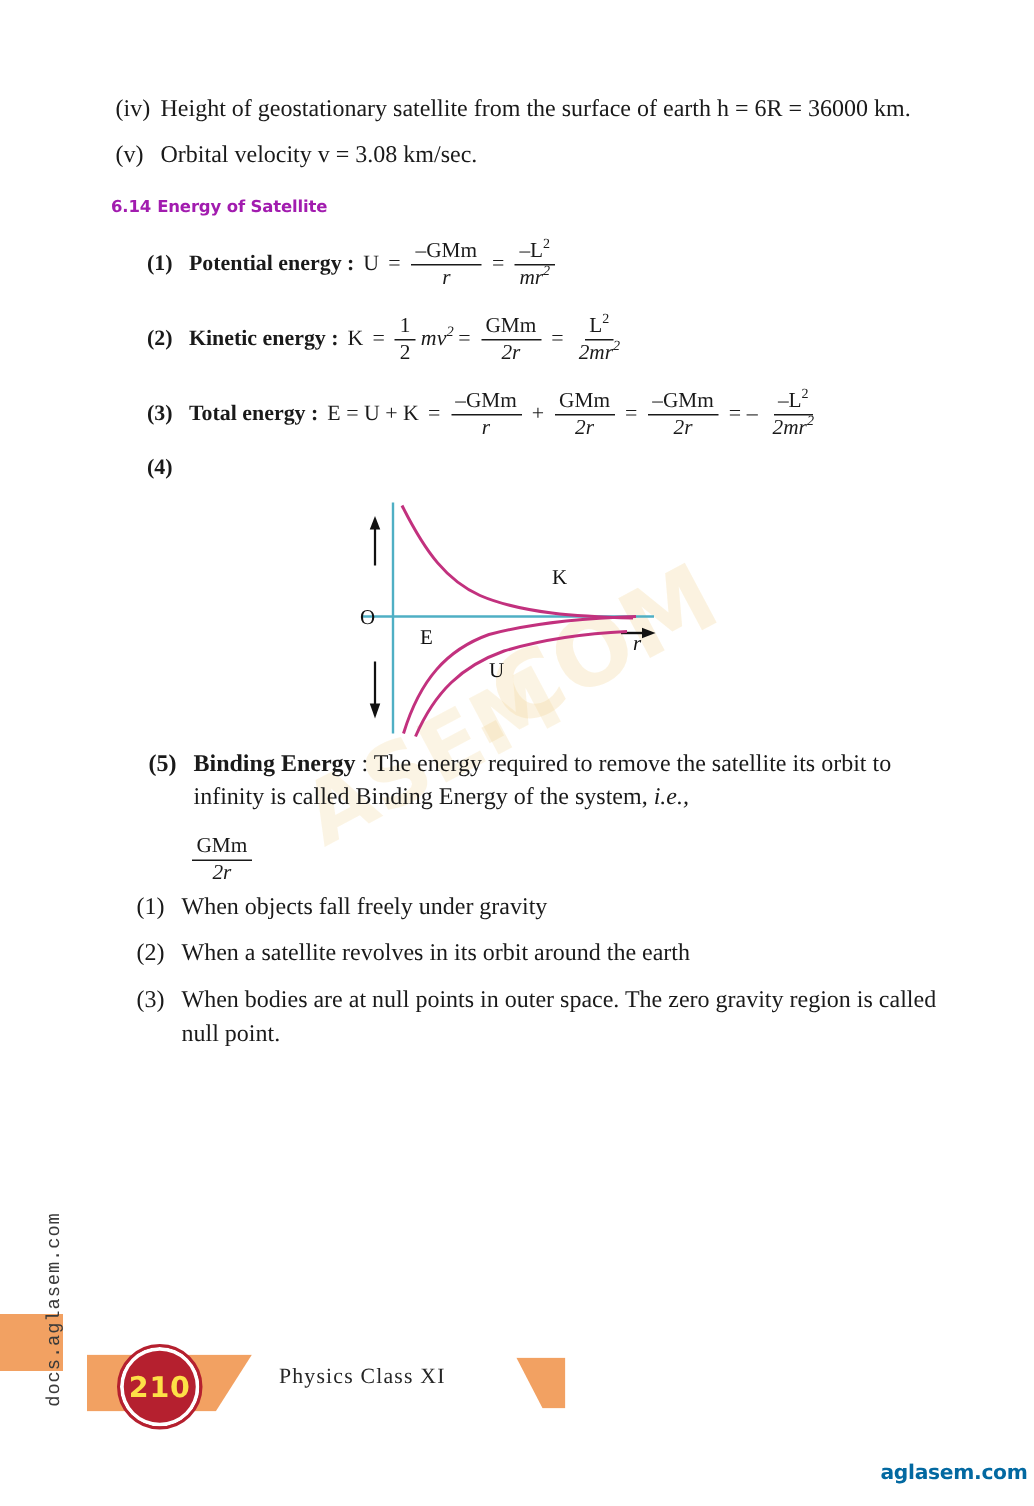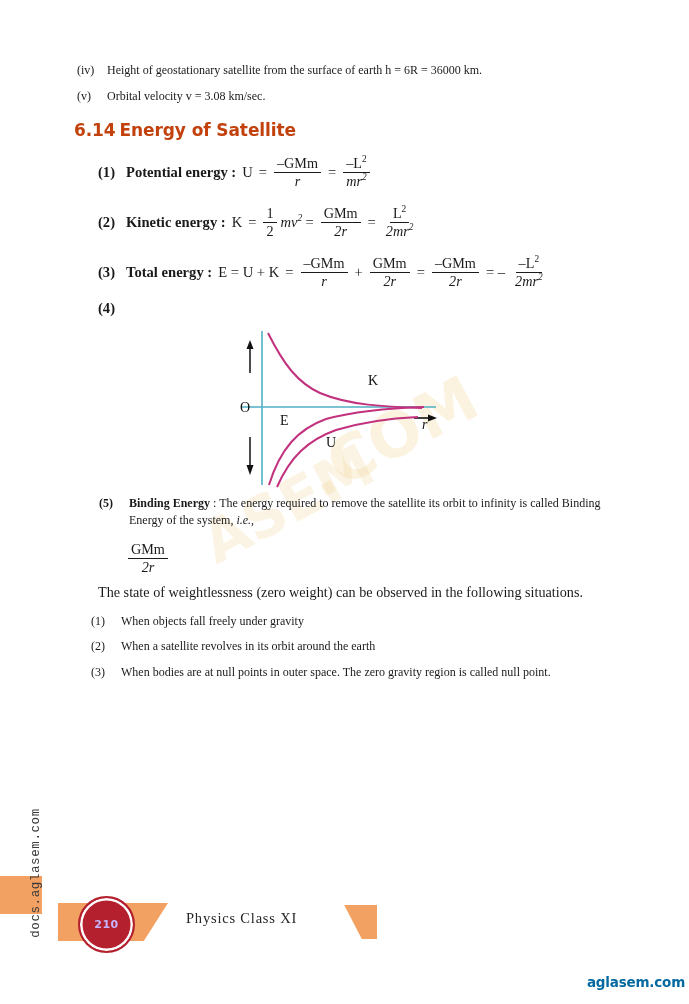--- a/index.html
+++ b/index.html
@@ -46,38 +46,38 @@
   #content {
     position: absolute;
     left: 76px;
     top: 62px;
     width: 556px;
   }
 
   .listitem {
     display: flex;
     align-items: flex-start;
-    font-size: 12px;
+    font-size: 16px;
     line-height: 1.38;
     margin-bottom: 9px;
   }
   .listitem .marker {
     flex: 0 0 auto;
     width: 30px;
     text-align: left;
     padding-left: 1px;
   }
   .listitem .body { flex: 1 1 auto; }
 
   
   .section-heading {
     font-family: "DejaVu Sans", sans-serif;
     font-weight: bold;
-    font-size: 17px;
-    color: #c2410c;
+    font-size: 11px;
+    color: #a21caf;
     letter-spacing: -0.1px;
     margin: 16px 0 10px -2px;
   }
   .section-heading .num { margin-right: 4px; }
 
   
   .energy-row {
     display: flex;
     align-items: center;
     margin: 0 0 6px 22px;
@@ -161,24 +161,24 @@
     width: 53px; height: 53px;
     border-radius: 50%;
     background: #B5202F;
     border: 2.5px solid #B5202F;
     box-shadow: inset 0 0 0 2.5px #ffffff;
     display: flex;
     align-items: center;
     justify-content: center;
   }
   .page-badge span {
-    color: #c4b5fd;
+    color: #fde047;
     font-family: "DejaVu Sans", sans-serif;
     font-weight: bold;
-    font-size: 11px;
+    font-size: 19px;
     letter-spacing: 0.5px;
   }
   .footer-title {
     position: absolute;
     left: 186px; top: 14px;
     font-family: "Liberation Serif", serif;
     font-size: 14.5px;
     color: #262626;
     letter-spacing: 0.8px;
   }
@@ -363,21 +363,20 @@
   </div>
 
   <div class="be-eq">
     <span class="frac">
       <span class="num-part">GMm</span>
       <span class="den-part it">2r</span>
     </span>
   </div>
 
 
-  <div class="para">The state of weightlessness (zero weight) can be observed in the following situations.</div>
 
   <div style="margin-left:14px">
     <div class="listitem">
       <span class="marker">(1)</span>
       <span class="body">When objects fall freely under gravity</span>
     </div>
     <div class="listitem">
       <span class="marker">(2)</span>
       <span class="body">When a satellite revolves in its orbit around the earth</span>
     </div>

